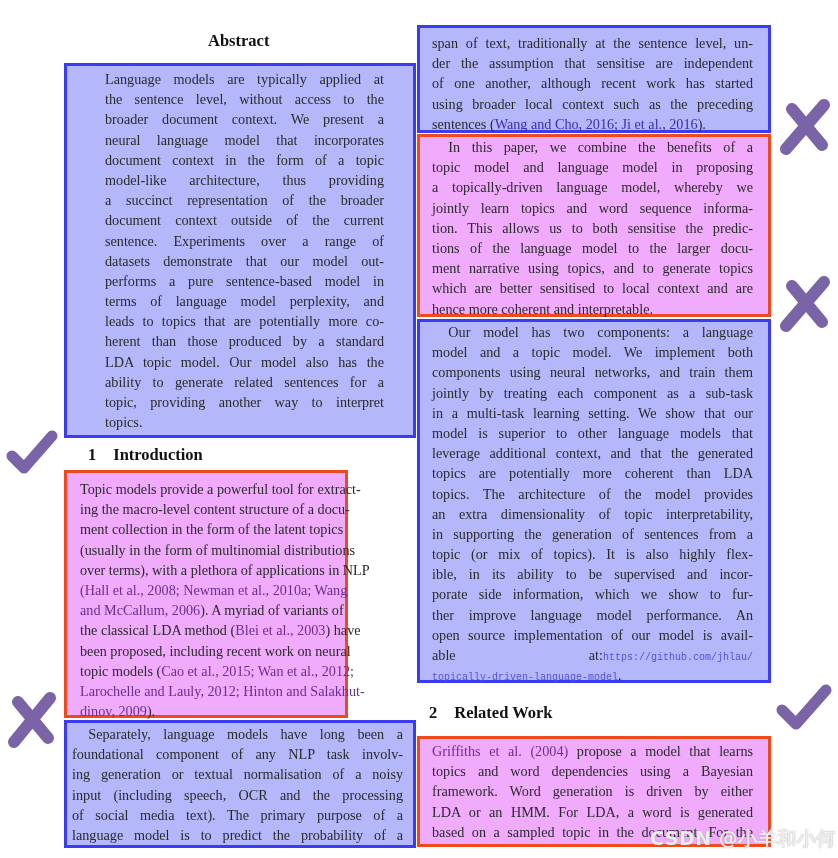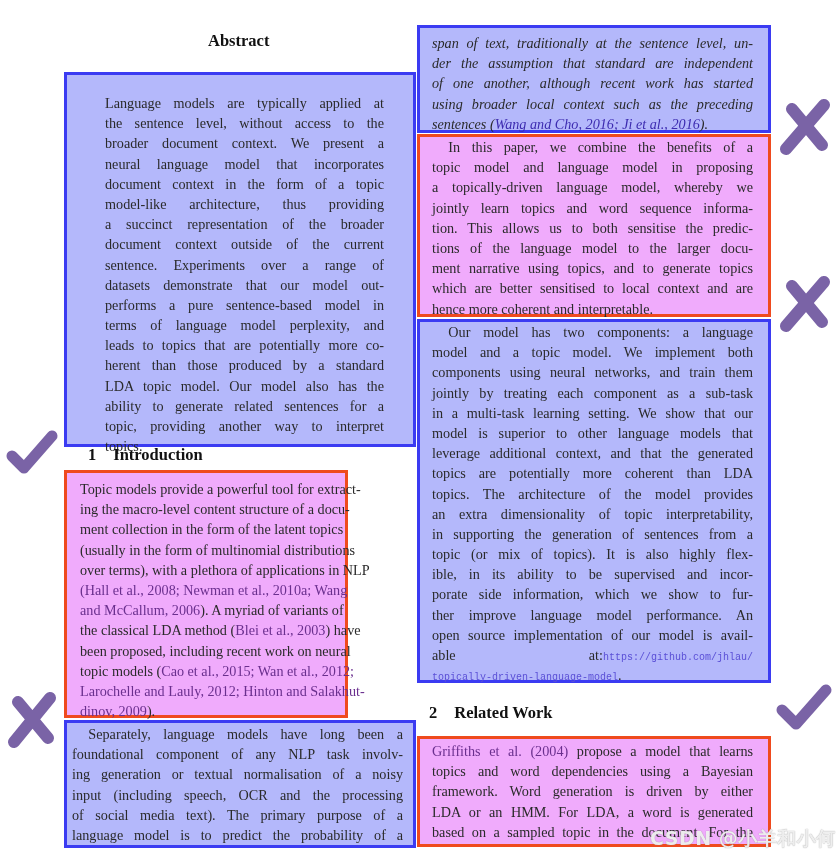--- a/index.html
+++ b/index.html
@@ -19,21 +19,21 @@
   .mark { position:absolute; }
   .watermark { position:absolute; font-family:"DejaVu Sans","Liberation Sans",sans-serif;
                color:rgba(255,255,255,0.85); font-size:19px; letter-spacing:0.5px;
                text-shadow:0 0 1px rgba(120,120,120,0.9); }
 </style>
 </head>
 <body>
 
 <div class="heading" style="left:208px;top:31px;">Abstract</div>
 
-<div class="box blue" style="left:64px;top:72px;width:352px;height:375px;padding:18px 29px 0 38px;">
+<div class="box blue" style="left:64px;top:63px;width:352px;height:375px;padding:3px 29px 0 38px;">
   <p id="abstract-lines">
       <span class="line">Language models are typically applied at</span>
       <span class="line">the sentence level, without access to the</span>
       <span class="line">broader document context. We present a</span>
       <span class="line">neural language model that incorporates</span>
       <span class="line">document context in the form of a topic</span>
       <span class="line">model-like architecture, thus providing</span>
       <span class="line">a succinct representation of the broader</span>
       <span class="line">document context outside of the current</span>
       <span class="line">sentence. Experiments over a range of</span>
@@ -70,23 +70,23 @@
   <p id="p2-lines">
       <span class="line" style="padding-left: 1.15em;">Separately, language models have long been a</span>
       <span class="line">foundational component of any NLP task involv-</span>
       <span class="line">ing generation or textual normalisation of a noisy</span>
       <span class="line">input (including speech, OCR and the processing</span>
       <span class="line">of social media text). The primary purpose of a</span>
       <span class="line">language model is to predict the probability of a</span>
     </p>
 </div>
 
-<div class="box blue" style="left:417px;top:25px;width:354px;height:108px;padding:5px 15px 0 12px;font-style:italic;">
+<div class="box blue" style="left:417px;top:25px;width:354px;height:108px;padding:5px 15px 0 12px;">
   <p>
-    <span id="p2c-lines"><span class="line">span of text, traditionally at the sentence level, un-</span><span class="line">der the assumption that standard are independent</span><span class="line">of one another, although recent work has started</span><span class="line">using broader local context such as the preceding</span></span>
+    <span id="p2c-lines"><span class="line">span of text, traditionally at the sentence level, un-</span><span class="line">der the assumption that sensitise are independent</span><span class="line">of one another, although recent work has started</span><span class="line">using broader local context such as the preceding</span></span>
     <span class="line last"><span>sentences (</span><span class="cite">Wang and Cho, 2016; Ji et al., 2016</span><span>).</span></span>
   </p>
 </div>
 
 <div class="box red" style="left:417px;top:134px;width:354px;height:183px;padding:0px 15px 0 12px;">
   <p id="p3-lines">
       <span class="line" style="padding-left: 1.15em;">In this paper, we combine the benefits of a</span>
       <span class="line">topic model and language model in proposing</span>
       <span class="line">a topically-driven language model, whereby we</span>
       <span class="line">jointly learn topics and word sequence informa-</span>

